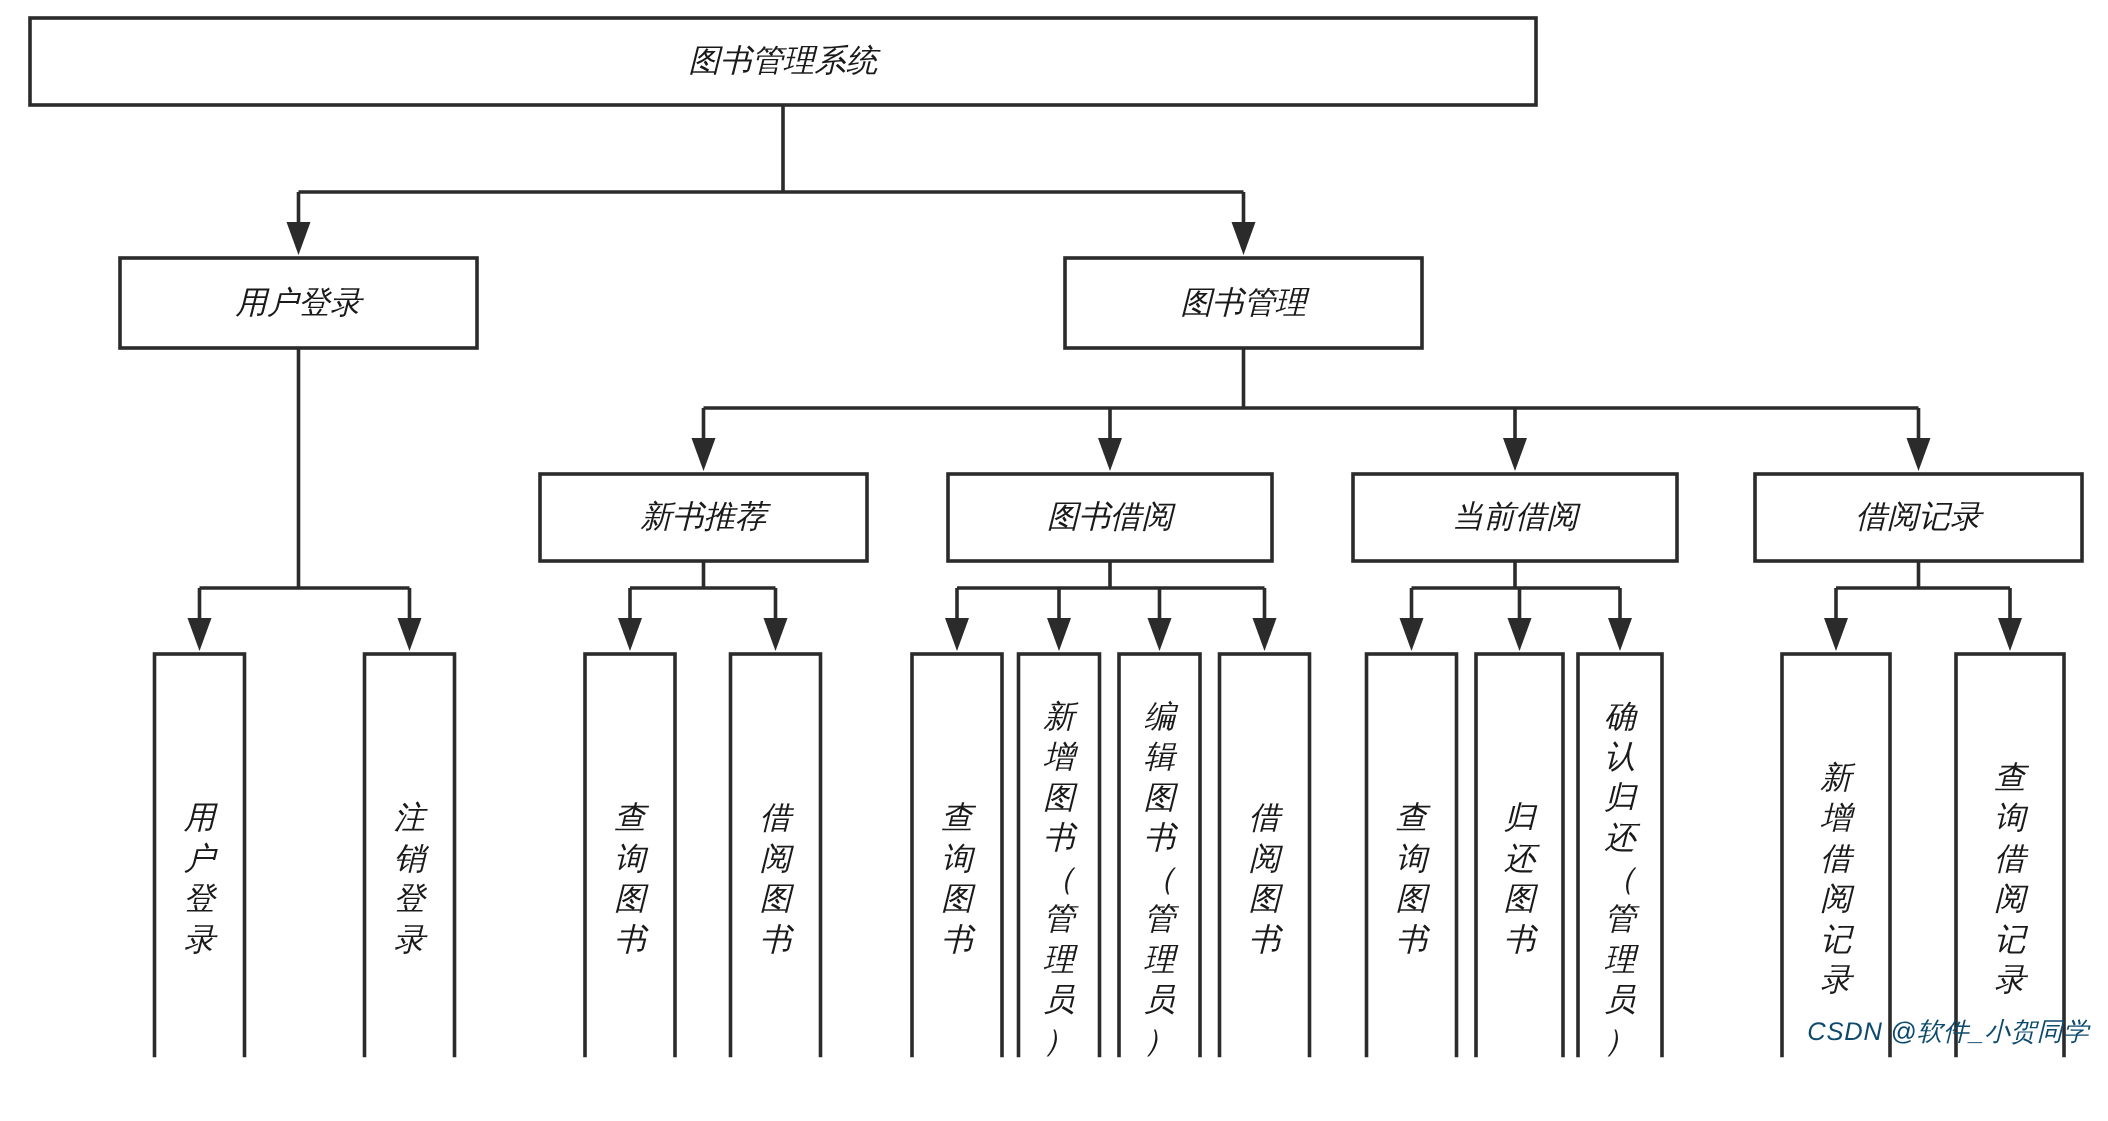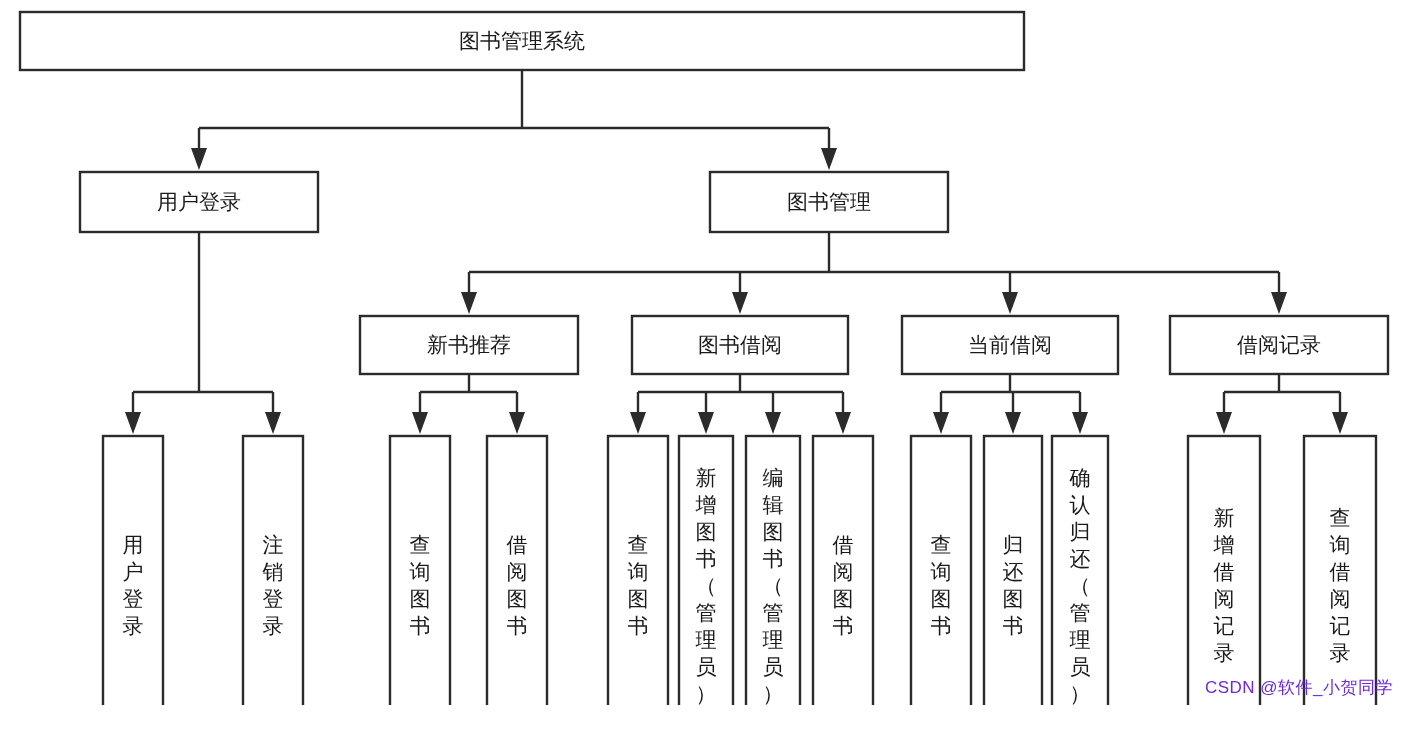--- a/index.html
+++ b/index.html
@@ -7,20 +7,21 @@
     padding: 0;
     background: #ffffff;
   }
   #page {
     position: relative;
     width: 1405px;
     height: 705px;
     background: #ffffff;
     overflow: hidden;
     font-family: "Liberation Sans", "DejaVu Sans", sans-serif;
+    font-style: italic;
   }
   #diagram-svg {
     position: absolute;
     left: 0;
     top: 0;
     width: 1405px;
     height: 747px;
   }
   .node-rect {
     fill: #ffffff;
@@ -47,21 +48,21 @@
   .node-label-v {
     fill: #1a1a1a;
     font-family: "Liberation Sans", "DejaVu Sans", sans-serif;
     font-size: 21px;
     text-anchor: middle;
   }
   .watermark {
     position: absolute;
     right: 12px;
     bottom: 6px;
-    color: #6d28d9;
+    color: #0c4a6e;
     font-size: 17px;
     font-family: "Liberation Sans", "DejaVu Sans", sans-serif;
     letter-spacing: 0.5px;
     white-space: nowrap;
     pointer-events: none;
   }
 </style>
 </head>
 <body>
 

